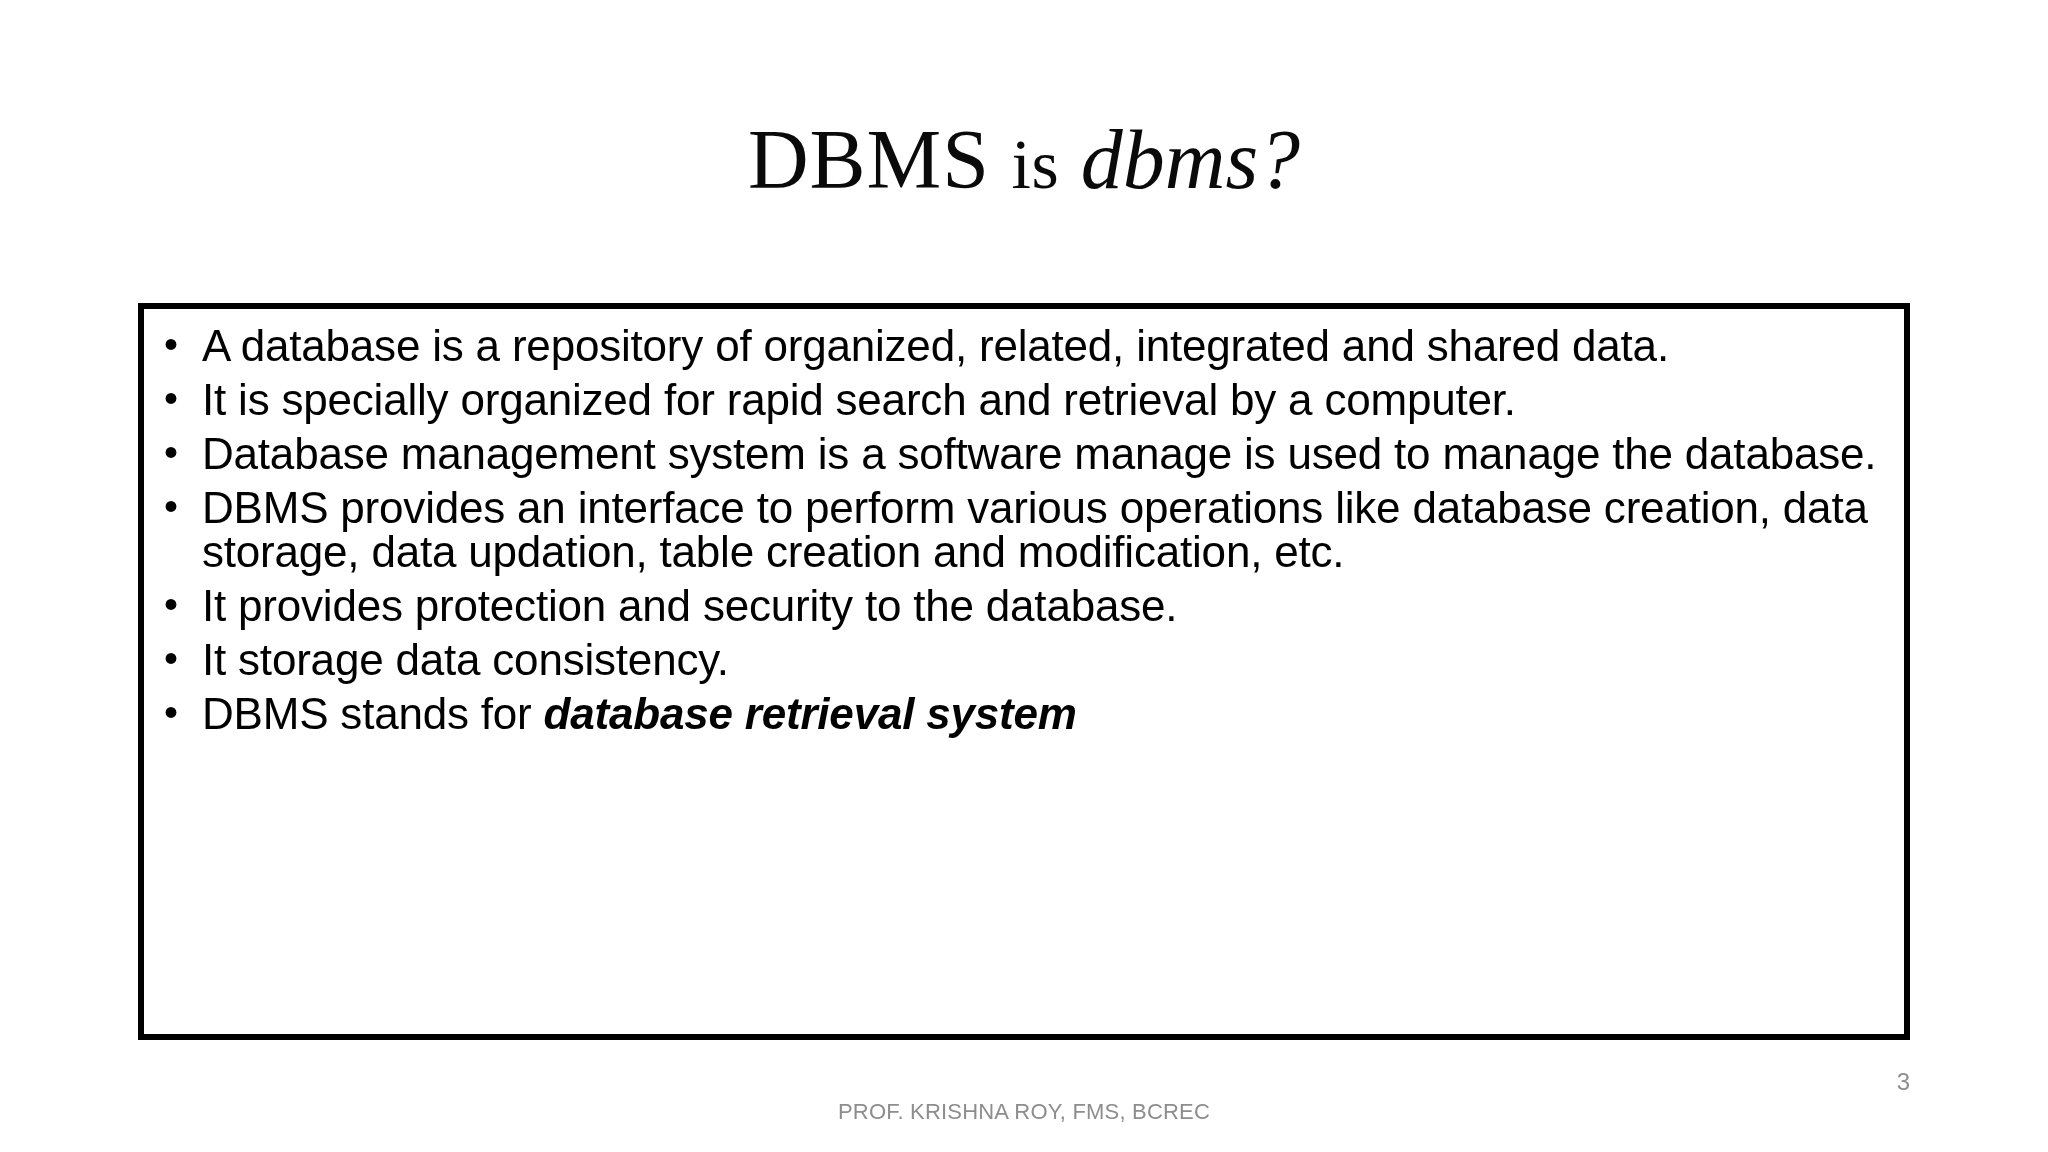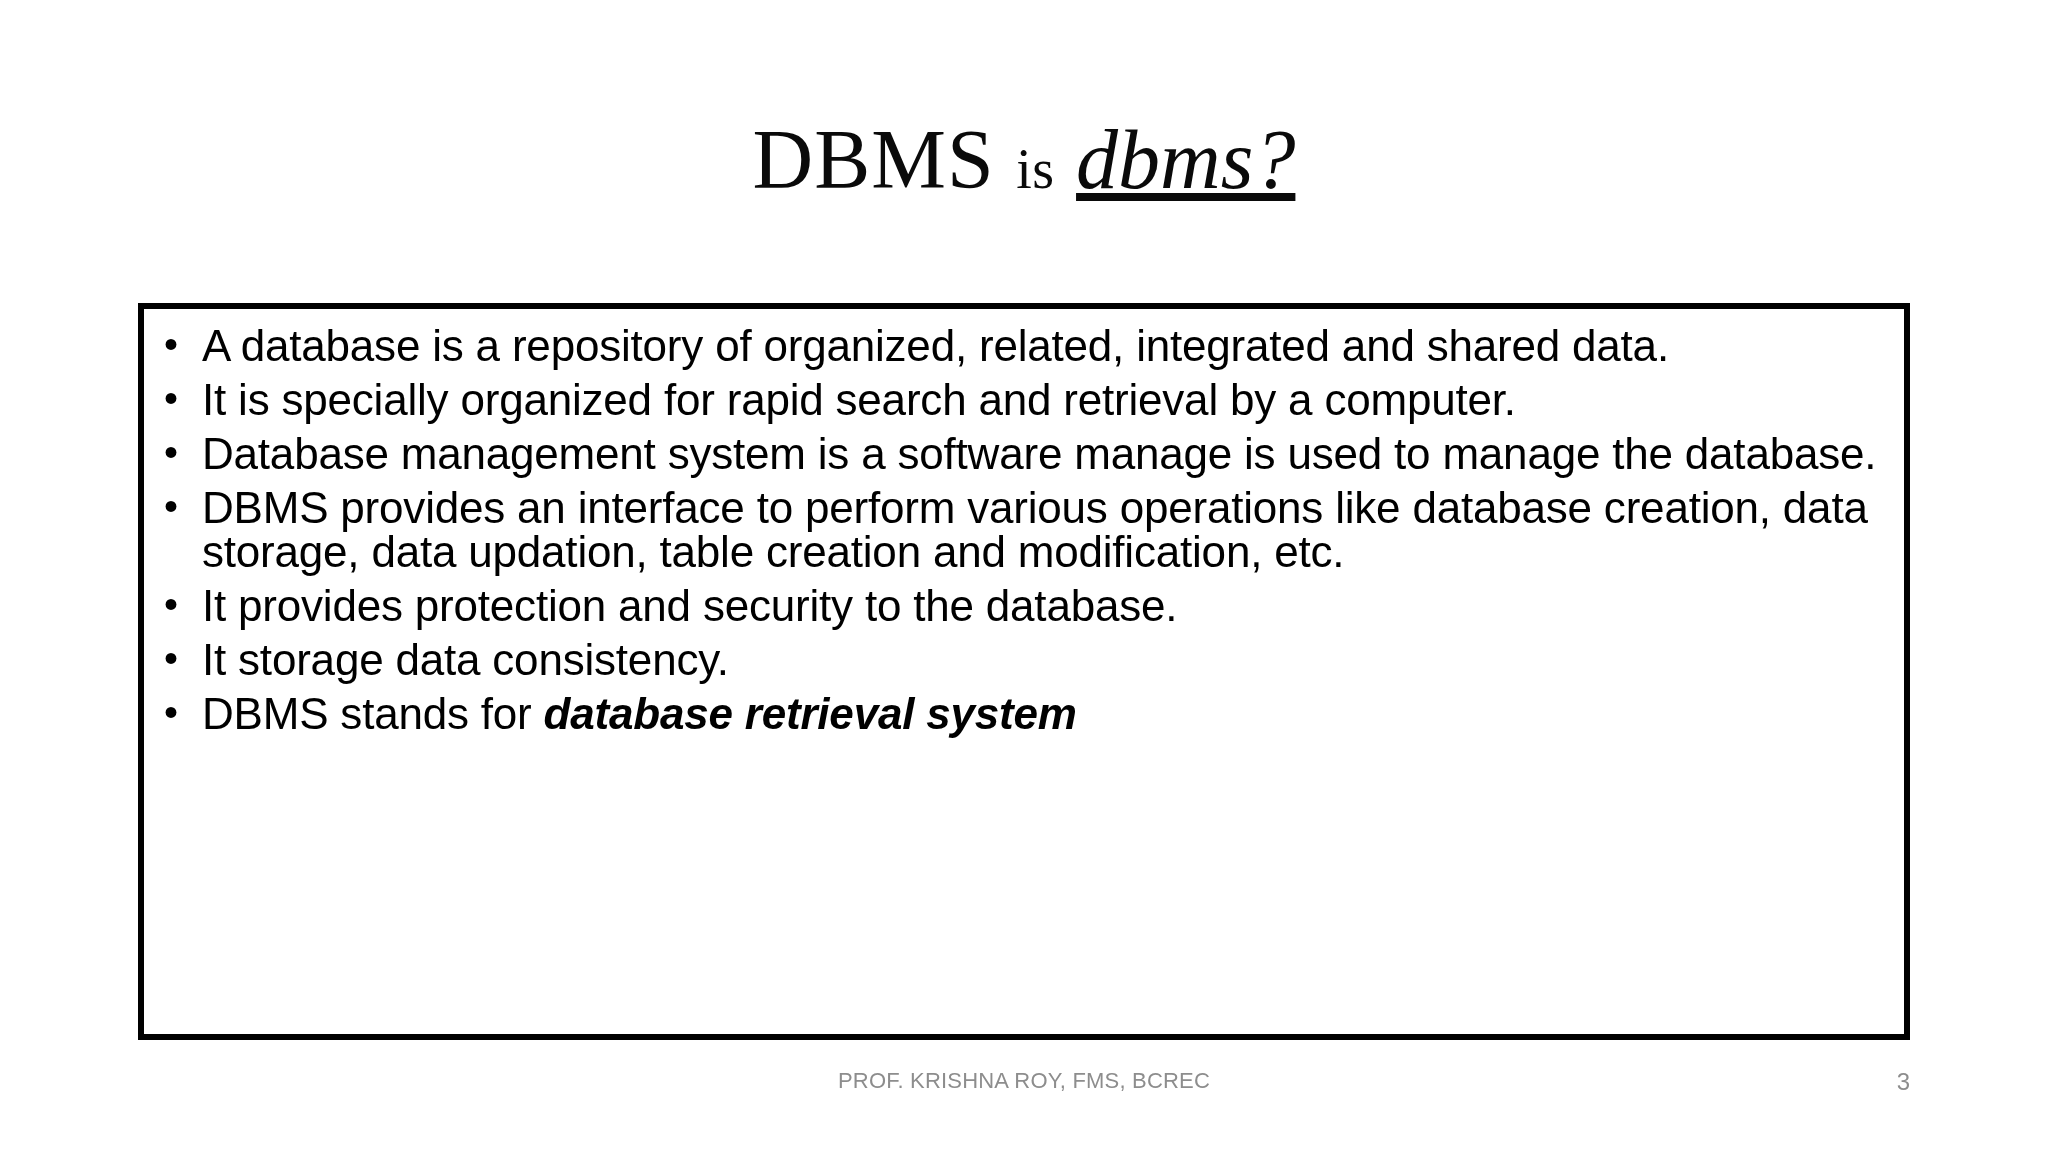--- a/index.html
+++ b/index.html
@@ -31,27 +31,26 @@
     letter-spacing: 0.5px;
     white-space: nowrap;
   }
   #slide-title .t-what {
     font-weight: 400;
     font-stretch: condensed;
     letter-spacing: 1px;
   }
   #slide-title .t-is {
     font-weight: 400;
-    font-size: 56px;
+    font-size: 70px;
   }
   #slide-title .t-dbms {
     font-style: italic;
     font-weight: 400;
     letter-spacing: 0px;
-    text-decoration: underline;
   }
 
   
   #content-box {
     position: absolute;
     left: 138px;
     top: 303px;
     width: 1772px;
     height: 737px;
     box-sizing: border-box;
@@ -92,21 +91,21 @@
 
   #bullet-list li .bullet-text .emph {
     font-weight: bold;
     font-style: italic;
   }
 
   
   #footer-note {
     position: absolute;
     left: 0;
-    top: 1068px;
+    top: 1099px;
     width: 2048px;
     text-align: center;
     font-family: "Liberation Sans", sans-serif;
     font-size: 22px;
     color: #8d8d8d;
     letter-spacing: 0.2px;
   }
   #slide-number {
     position: absolute;
     right: 138px;

